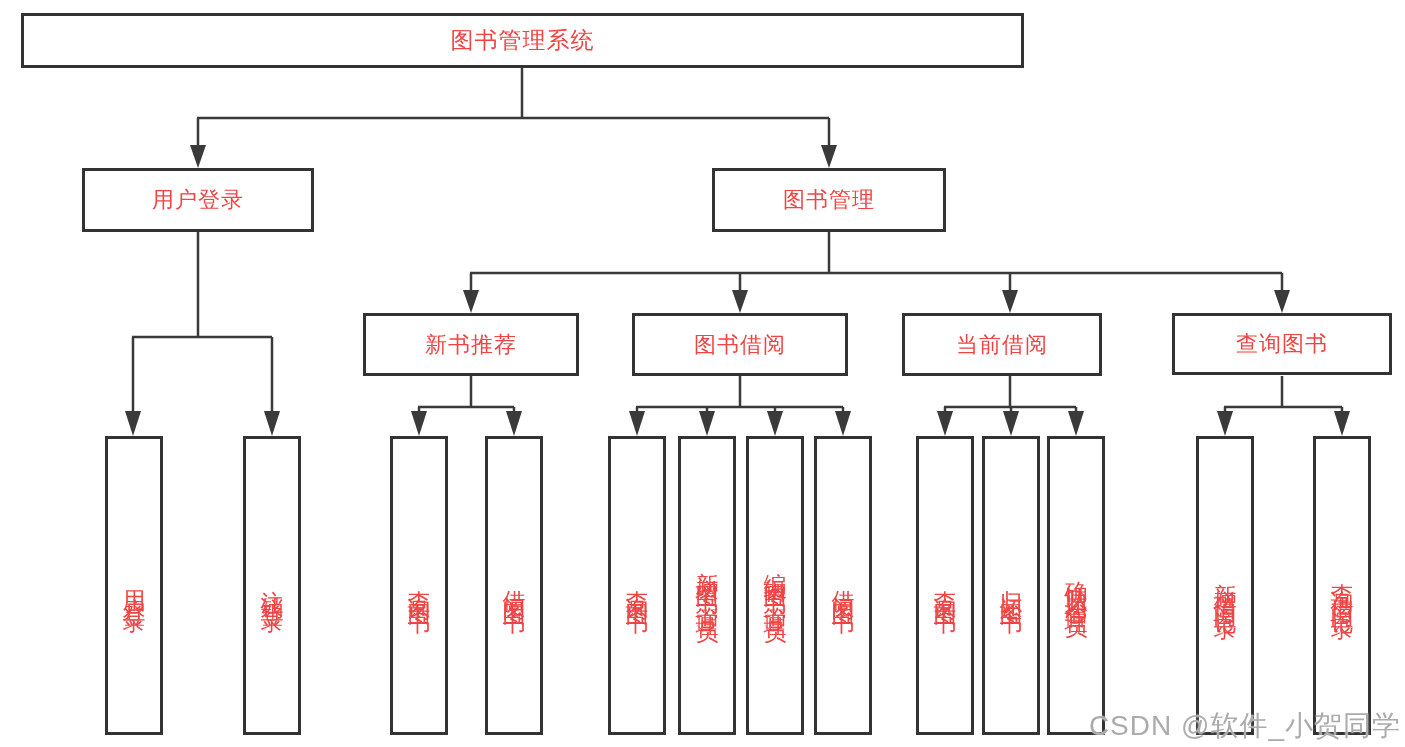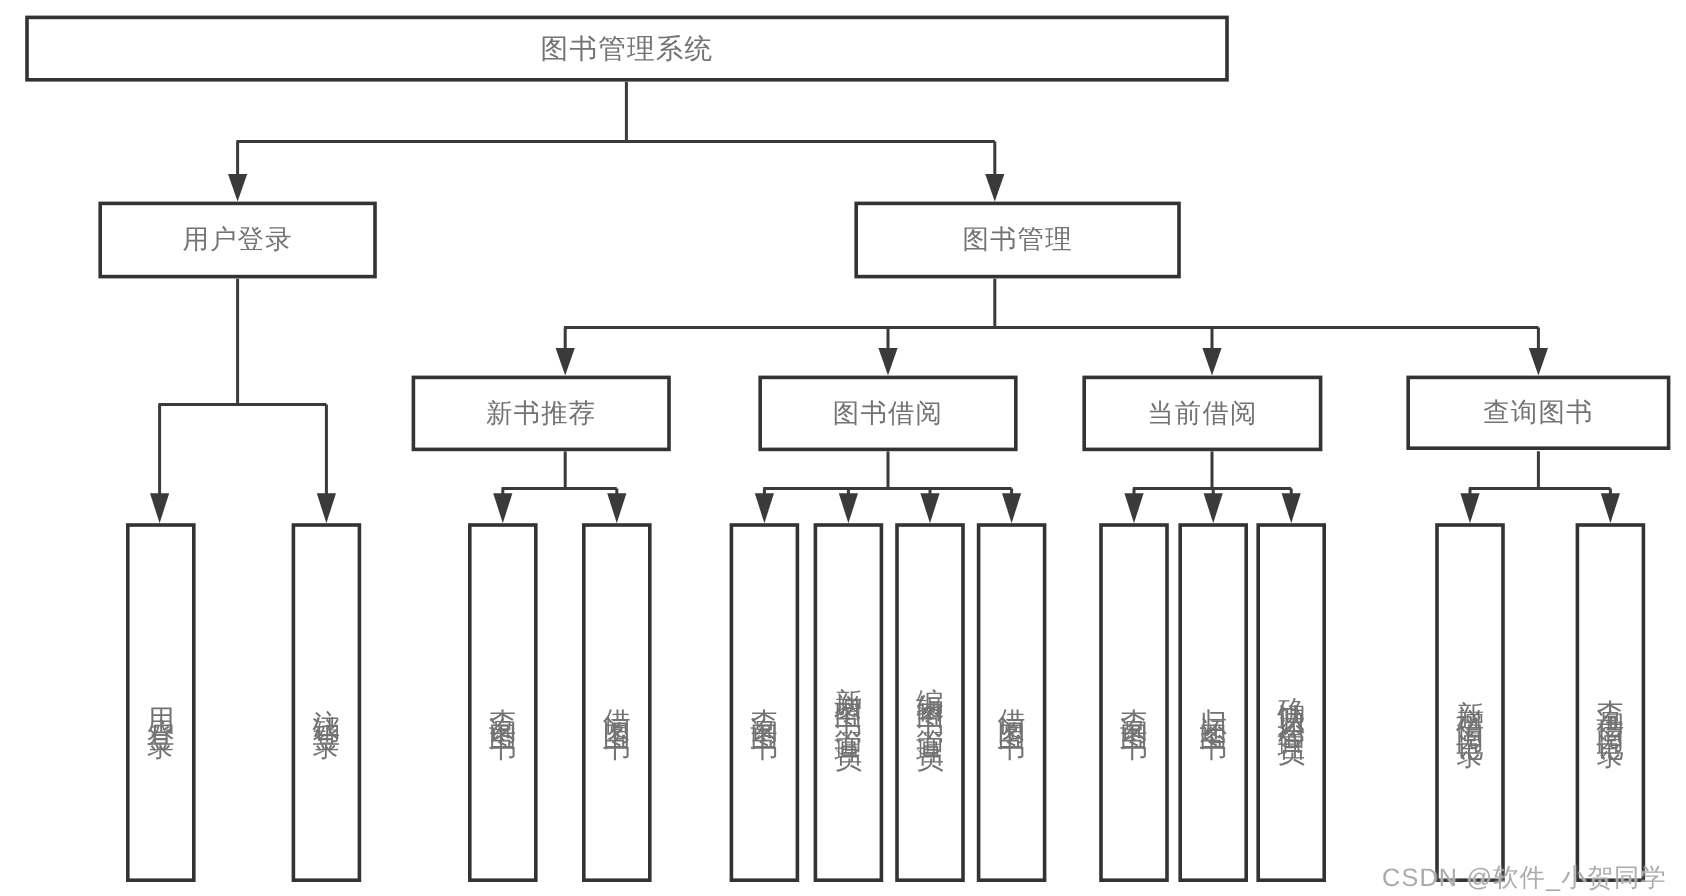--- a/index.html
+++ b/index.html
@@ -3,29 +3,29 @@
 <meta charset="utf-8">
 <style>
   html,body{margin:0;padding:0;background:#ffffff;}
   .stage{
     position:relative;width:1405px;height:747px;background:#ffffff;overflow:hidden;
     font-family:"Liberation Sans",sans-serif;
   }
   .connectors{position:absolute;left:0;top:0;width:1405px;height:747px;}
   .node{
     position:absolute;box-sizing:border-box;background:#ffffff;
-    border:3px solid #333333;color:#737373;
+    border:3px solid #333333;color:#ef4444;
     display:flex;align-items:center;justify-content:center;font-family:Liberation Serif, serif;
   }
   .hnode{font-size:22px;letter-spacing:1px;white-space:nowrap;}
   .root{font-size:23px;}
   .vnode{font-size:23px;}
   .vtext{writing-mode:vertical-rl;text-orientation:mixed;letter-spacing:7px;line-height:1;}
   .watermark{
-    position:absolute;right:16px;bottom:2px;font-size:21px;color:#ababab;
+    position:absolute;right:4px;bottom:2px;font-size:28px;color:#ababab;
     letter-spacing:1px;z-index:10;white-space:nowrap;
     text-shadow:0 0 2px #ffffff;
   }
 </style>
 </head>
 <body>
 
 <div class="stage">
 
   <svg class="connectors" viewBox="0 0 1405 747" xmlns="http://www.w3.org/2000/svg">
@@ -68,25 +68,25 @@
     </g>
   </svg>
 
   <div class="node hnode root" style="left:21px;top:13px;width:1003px;height:55px;">
     <span>图书管理系统</span>
   </div>
 
   <div class="node hnode" style="left:82px;top:168px;width:232px;height:64px;">
     <span>用户登录</span>
   </div>
-  <div class="node hnode" style="left:712px;top:168px;width:272px;height:64px;">
+  <div class="node hnode" style="left:712px;top:168px;width:234px;height:64px;">
     <span>图书管理</span>
   </div>
 
-  <div class="node hnode" style="left:343px;top:313px;width:216px;height:63px;">
+  <div class="node hnode" style="left:363px;top:313px;width:216px;height:63px;">
     <span>新书推荐</span>
   </div>
   <div class="node hnode" style="left:632px;top:313px;width:216px;height:63px;">
     <span>图书借阅</span>
   </div>
   <div class="node hnode" style="left:902px;top:313px;width:200px;height:63px;">
     <span>当前借阅</span>
   </div>
   <div class="node hnode" style="left:1172px;top:313px;width:220px;height:62px;">
     <span>查询图书</span>

